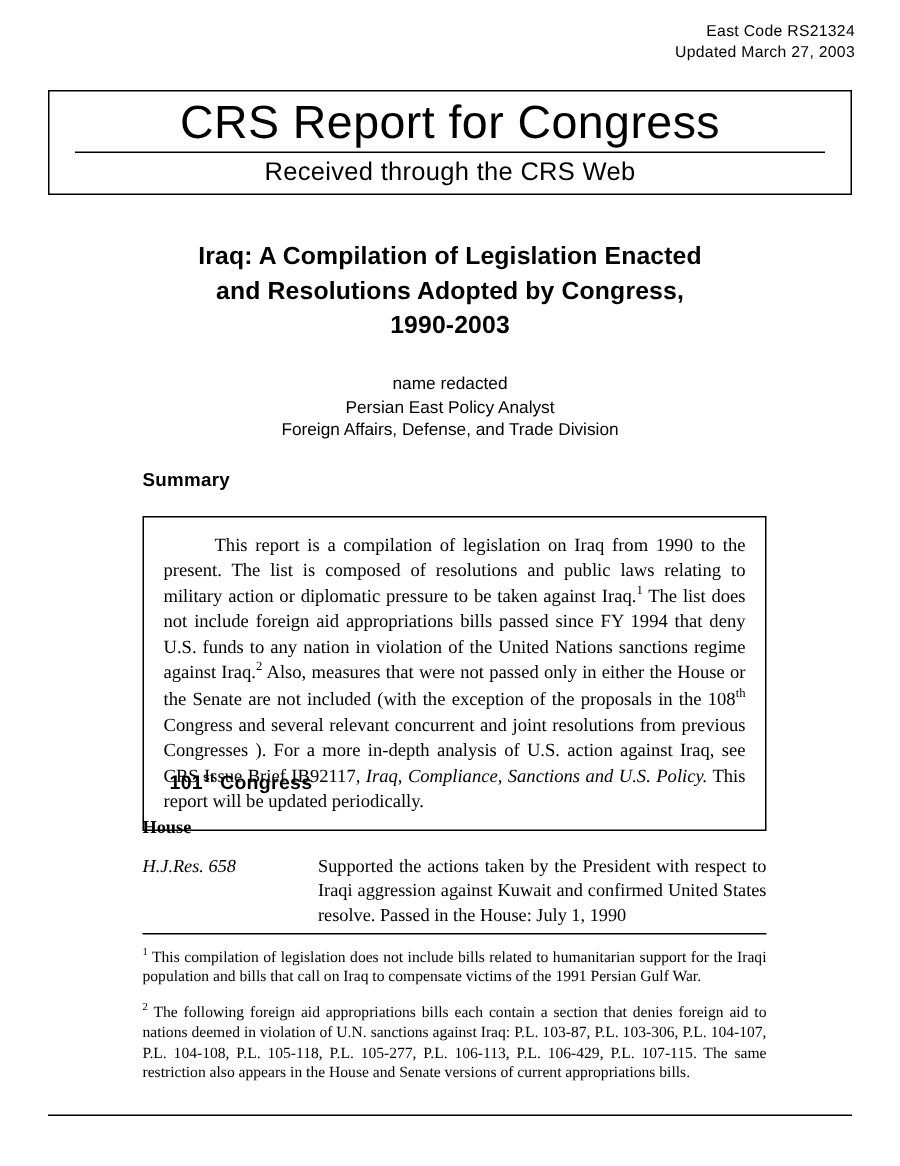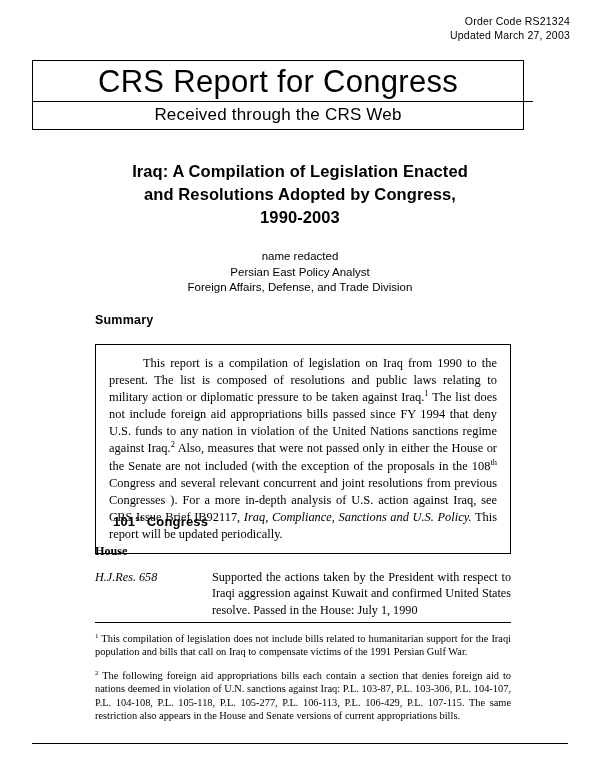--- a/index.html
+++ b/index.html
@@ -33,21 +33,21 @@
     font-size: 10.5px;
     line-height: 14px;
     letter-spacing: 0.2px;
   }
 
   
   .crs-box {
     position: absolute;
     left: 32px;
     top: 60px;
-    width: 492px;
+    width: 536px;
     height: 70px;
     border: 1.6px solid #000;
     box-sizing: border-box;
   }
   .crs-title {
     font-family: "Liberation Sans", sans-serif;
     font-weight: 400;
     font-size: 31px;
     line-height: 39px;
     text-align: center;
@@ -214,21 +214,21 @@
     font-size: 11.5px;
     letter-spacing: 0.2px;
   }
 </style>
 </head>
 <body>
 
 <div class="page">
 
   <div class="order-block">
-    <div>Order Code RS21324</div>
+    <div>East Code RS21324</div>
     <div>Updated March 27, 2003</div>
   </div>
 
   <div class="crs-box">
     <div class="crs-title">CRS Report for Congress</div>
     <div class="crs-rule"></div>
     <div class="crs-sub">Received through the CRS Web</div>
   </div>
 
   <div class="doc-title">

